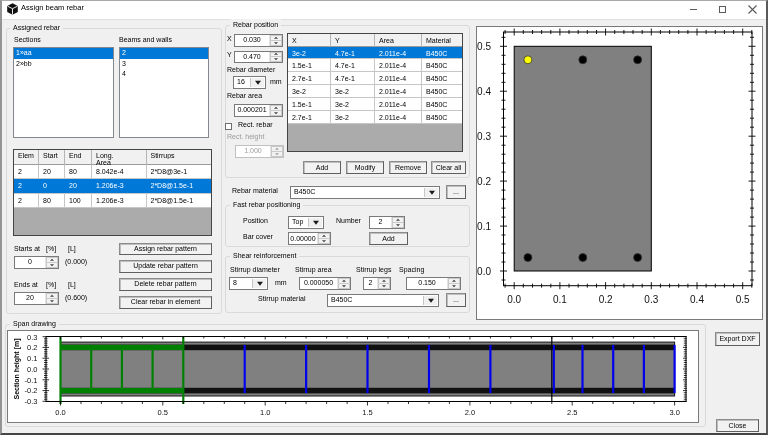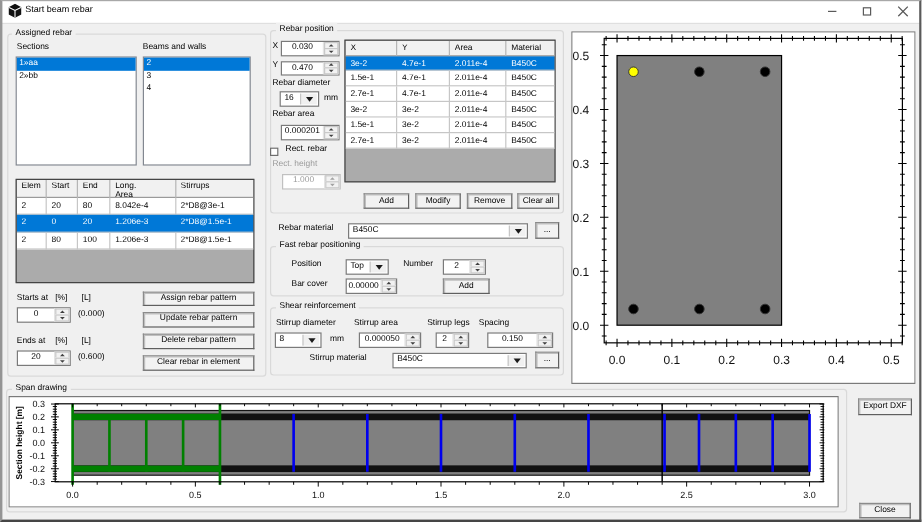--- a/index.html
+++ b/index.html
@@ -32,21 +32,21 @@
 .btn{position:absolute;background:#f2f2f2;border:1px solid #8b8b8b;border-bottom-color:#5f5f5f;border-right-color:#5f5f5f;box-shadow:1px 1px 0 #bfbfbf inset;text-align:center;color:#000;}
 .cell{position:absolute;font-size:7px;line-height:1;white-space:nowrap;overflow:hidden;}
 </style></head><body>
 <div id="win">
 <div id="title"></div>
 <svg style="position:absolute;left:7px;top:3px;" width="11" height="12" viewBox="0 0 11 12">
 <polygon points="5.5,0.2 10.8,3 10.8,9 5.5,11.8 0.2,9 0.2,3" fill="#111"></polygon>
 <polyline points="0.6,3.2 5.5,5.7 10.4,3.2" stroke="#fff" stroke-width="0.9" fill="none"></polyline>
 <line x1="5.5" y1="5.7" x2="5.5" y2="11.5" stroke="#fff" stroke-width="0.9"></line>
 </svg>
-<div class="lbl" style="left:21px;top:4px;font-size:7.5px;color:#000;text-align:left;">Start beam rebar</div>
+<div class="lbl" style="left:21px;top:4px;font-size:7.5px;color:#000;text-align:left;">Assign beam rebar</div>
 <div style="position:absolute;left:690px;top:9px;width:7px;height:1px;background:#5a5a5a;"></div>
 <div style="position:absolute;left:719px;top:6px;width:7px;height:7px;border:1px solid #5a5a5a;"></div>
 <svg style="position:absolute;left:748px;top:5px;" width="9" height="9" viewBox="0 0 9 9">
 <path d="M0.5,0.5 L8.5,8.5 M8.5,0.5 L0.5,8.5" stroke="#5a5a5a" stroke-width="1.1"></path>
     </svg>
 <div class="grp" style="left:6px;top:28px;width:216px;height:286px;"></div>
     <div class="grplbl" style="left:10px;top:22px;">Assigned rebar</div>
 <div class="grp" style="left:225px;top:25px;width:245px;height:153px;"></div>
     <div class="grplbl" style="left:230px;top:19px;">Rebar position</div>
 <div class="grp" style="left:225px;top:205px;width:245px;height:42px;"></div>

